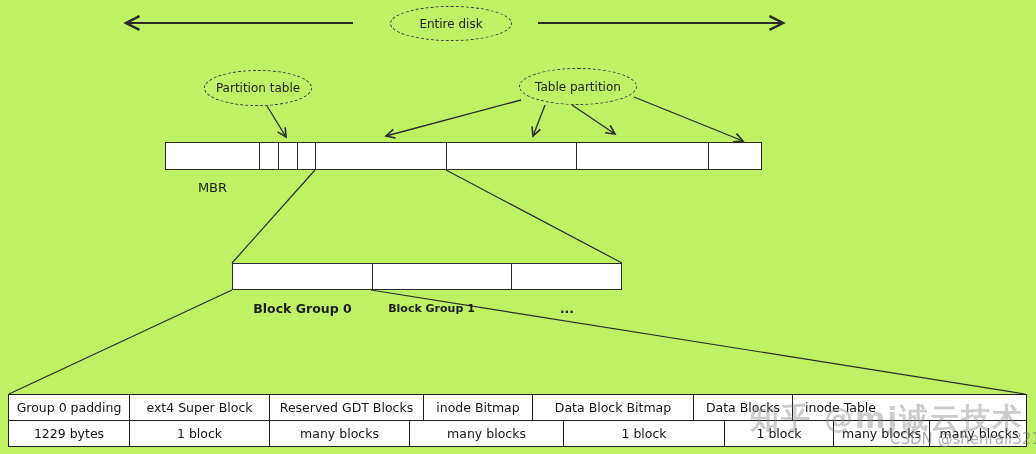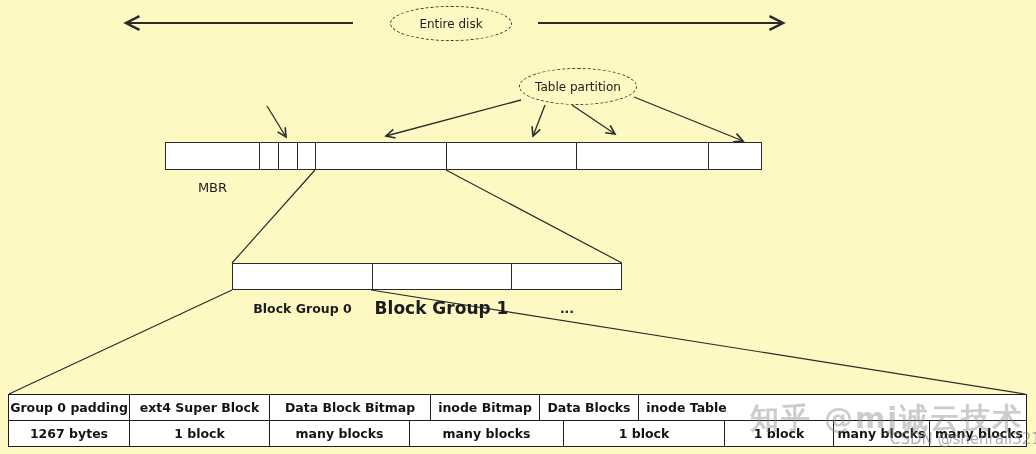--- a/index.html
+++ b/index.html
@@ -1,17 +1,17 @@
 <!DOCTYPE html>
 <html><head>
 <meta charset="utf-8">
 <style>
   html,body{margin:0;padding:0;background:#fff;}
   .stage{
-    position:relative;width:1036px;height:454px;background:#fef9c3;
+    position:relative;width:1036px;height:454px;background:#bef264;
     font-family:"DejaVu Sans","Liberation Sans",sans-serif;color:#1f1f1f;overflow:hidden;
   }
   svg.lines{position:absolute;left:0;top:0;width:1036px;height:454px;pointer-events:none;}
   
   .callout{
     position:absolute;border:1.6px dashed #3a3a3a;border-radius:50%;
     display:flex;align-items:center;justify-content:center;
     font-size:12px;color:#222;background:transparent;white-space:nowrap;
   }
   
@@ -19,21 +19,21 @@
     position:absolute;border:1.6px solid #2b2b2b;background:#fff;box-sizing:border-box;
   }
   .bar .divider{position:absolute;top:0;bottom:0;width:0;border-left:1.6px solid #2b2b2b;}
   .bar .cell-label{
     position:absolute;top:0;bottom:0;display:flex;align-items:center;justify-content:center;
     font-size:13px;color:#1c1c1c;margin-top:44px;
   }
   
   .ltable{
     position:absolute;left:8px;top:394px;width:1019px;height:53px;
-    border:1.8px solid #1e1e1e;box-sizing:border-box;display:flex;flex-direction:column;background:#fff;font-weight:bold;
+    border:1.8px solid #1e1e1e;box-sizing:border-box;display:flex;flex-direction:column;background:#fff;
   }
   .ltable .row{display:flex;flex:1 1 50%;}
   .ltable .row.second{border-top:1.8px solid #1e1e1e;}
   .ltable .cell{
     box-sizing:border-box;display:flex;align-items:center;justify-content:center;
     font-size:12.5px;color:#141414;white-space:nowrap;overflow:hidden;
   }
   .ltable .cell + .cell{border-left:1.8px solid #1e1e1e;}
   
   .wm-zhihu{
@@ -71,55 +71,59 @@
     <line x1="446" y1="170" x2="622" y2="263" stroke="#2b2b2b" stroke-width="1.2"></line>
 
     <line x1="232" y1="290" x2="9" y2="394" stroke="#2b2b2b" stroke-width="1.2"></line>
     <line x1="371" y1="290" x2="1025" y2="394" stroke="#2b2b2b" stroke-width="1.2"></line>
   </svg>
 
   <div class="callout" style="left:390px;top:6px;width:120px;height:33px;">
     <span>Entire disk</span>
   </div>
 
+  <div class="callout" style="left:204px;top:70px;width:106px;height:34px;">
+    <span>Partition table</span>
+  </div>
 
   <div class="callout" style="left:519px;top:68px;width:116px;height:35px;">
     <span>Table partition</span>
   </div>
 
   <div class="bar" style="left:165px;top:142px;width:597px;height:28px;">
     <div class="cell-label" style="left:0;width:93px;">MBR</div>
     <div class="divider" style="left:93px;"></div>
     <div class="divider" style="left:112px;"></div>
     <div class="divider" style="left:131px;"></div>
     <div class="divider" style="left:149px;"></div>
     <div class="divider" style="left:280px;"></div>
     <div class="divider" style="left:410px;"></div>
     <div class="divider" style="left:542px;"></div>
   </div>
 
   <div class="bar" style="left:232px;top:263px;width:390px;height:27px;font-weight:bold;">
     <div class="cell-label" style="left:0;width:139px;font-size:12.5px;">Block Group 0</div>
     <div class="divider" style="left:139px;"></div>
-    <div class="cell-label" style="left:139px;width:139px;font-size:17px;">Block Group 1</div>
+    <div class="cell-label" style="left:129px;width:139px;font-size:11px;">Block Group 1</div>
     <div class="divider" style="left:278px;"></div>
     <div class="cell-label" style="left:278px;width:112px;font-size:12.5px;">...</div>
   </div>
 
   <div class="ltable">
     <div class="row">
       <div class="cell" style="flex:0 0 120px;">Group 0 padding</div>
       <div class="cell" style="flex:0 0 140px;">ext4 Super Block</div>
+      <div class="cell" style="flex:0 0 154px;">Reserved GDT Blocks</div>
+      <div class="cell" style="flex:0 0 109px;">inode Bitmap</div>
       <div class="cell" style="flex:0 0 161px;">Data Block Bitmap</div>
-      <div class="cell" style="flex:0 0 109px;">inode Bitmap</div>
       <div class="cell" style="flex:0 0 99px;">Data Blocks</div>
       <div class="cell" style="flex:0 0 96px;">inode Table</div>
     </div>
     <div class="row second">
-      <div class="cell" style="flex:0 0 120px;">1267 bytes</div>
+      <div class="cell" style="flex:0 0 120px;">1229 bytes</div>
       <div class="cell" style="flex:0 0 140px;">1 block</div>
       <div class="cell" style="flex:0 0 140px;">many blocks</div>
       <div class="cell" style="flex:0 0 154px;">many blocks</div>
       <div class="cell" style="flex:0 0 161px;">1 block</div>
       <div class="cell" style="flex:0 0 109px;">1 block</div>
       <div class="cell" style="flex:0 0 96px;">many blocks</div>
       <div class="cell" style="flex:0 0 99px;">many blocks</div>
     </div>
   </div>
 

